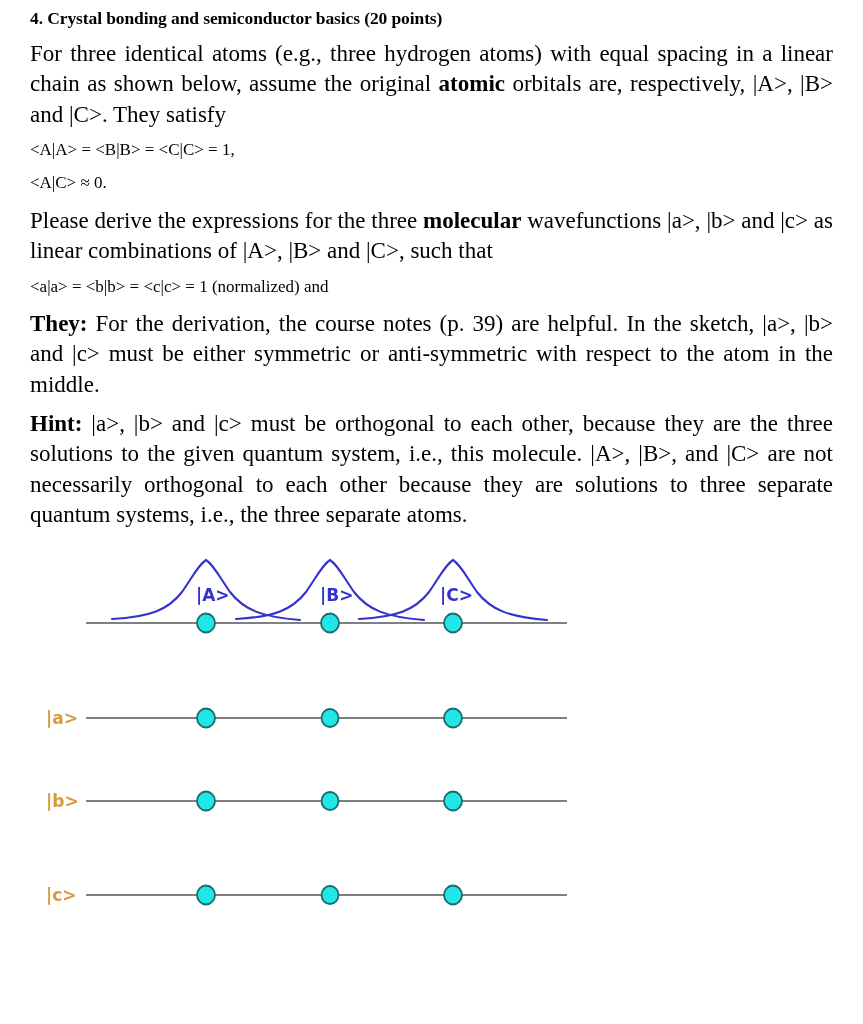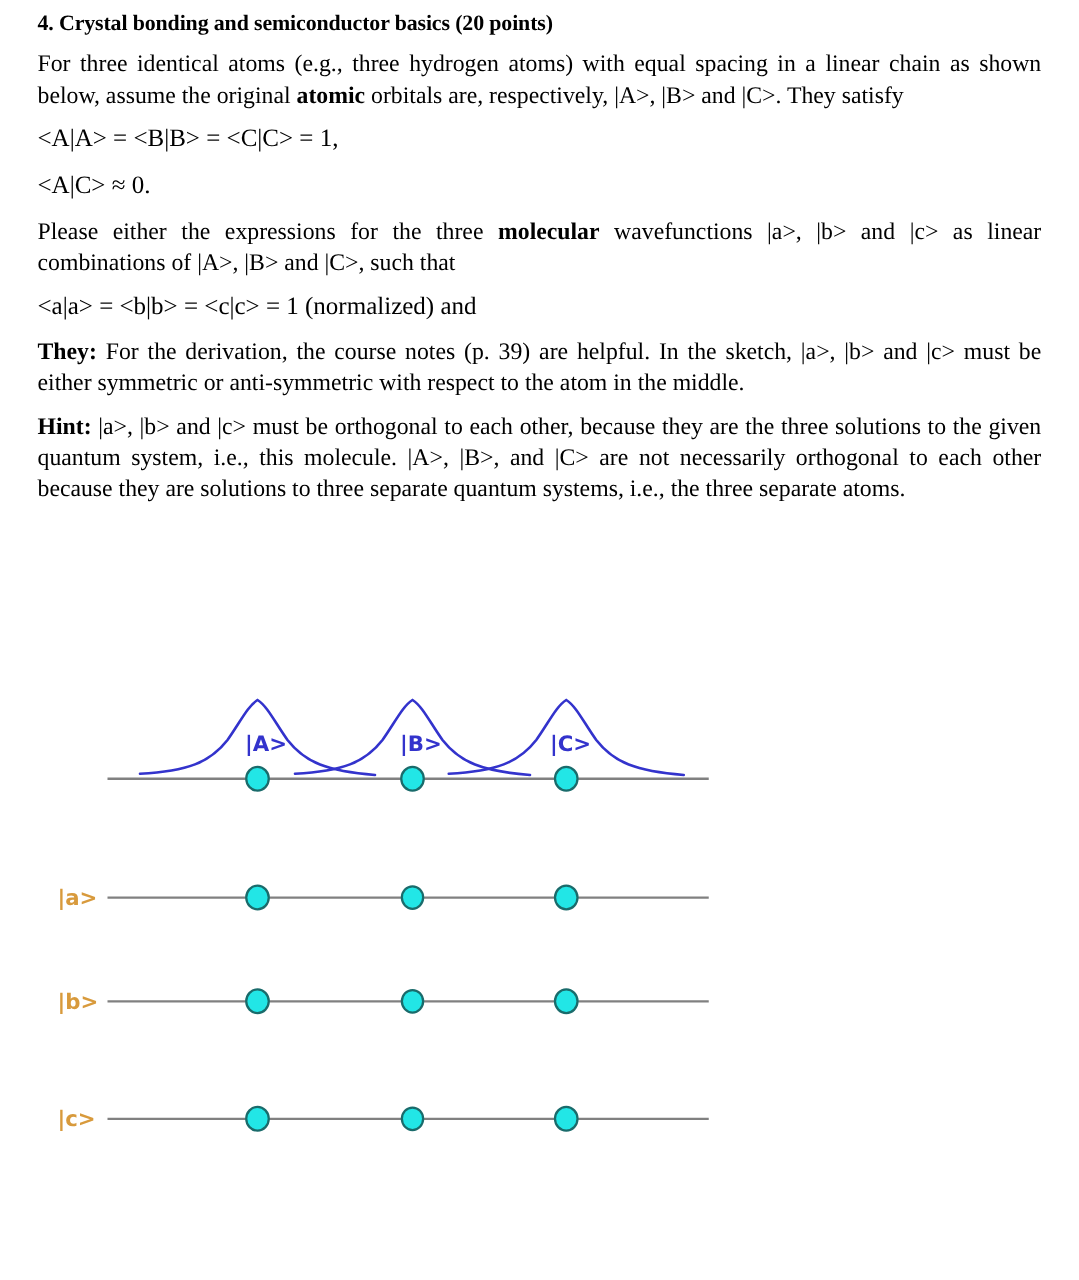--- a/index.html
+++ b/index.html
@@ -28,28 +28,28 @@
     width: 803px;
   }
   h1.title {
     font-size: 17.5px;
     font-weight: bold;
     margin: 0 0 9px 0;
     letter-spacing: -0.1px;
     line-height: 1.25;
   }
   p.para {
-    font-size: 19px;
+    font-size: 23px;
     line-height: 1.32;
     margin: 0 0 9px 0;
     text-align: justify;
     text-justify: inter-word;
   }
   p.eq {
-    font-size: 20px;
+    font-size: 17px;
     line-height: 1.32;
     margin: 0 0 11px 0;
     text-align: left;
   }
   .b { font-weight: bold; }
 
   
   .figure {
     position: absolute;
     left: 0;
@@ -71,21 +71,21 @@
 
   <div class="doc-body">
 
     <h1 class="title">4. Crystal bonding and semiconductor basics (20 points)</h1>
 
     <p class="para"><span>For three identical atoms (e.g., three hydrogen atoms) with equal spacing in a linear chain as shown below, assume the original </span><span class="b">atomic</span><span> orbitals are, respectively, |A&gt;, |B&gt; and |C&gt;. They satisfy</span></p>
 
     <p class="eq">&lt;A|A&gt; = &lt;B|B&gt; = &lt;C|C&gt; = 1,</p>
     <p class="eq">&lt;A|C&gt; ≈ 0.</p>
 
-    <p class="para"><span>Please either the expressions for the three </span><span class="b">molecular</span><span> wavefunctions |a&gt;, |b&gt; and |c&gt; as linear combinations of |A&gt;, |B&gt; and |C&gt;, such that</span></p>
+    <p class="para"><span>Please derive the expressions for the three </span><span class="b">molecular</span><span> wavefunctions |a&gt;, |b&gt; and |c&gt; as linear combinations of |A&gt;, |B&gt; and |C&gt;, such that</span></p>
 
     <p class="eq">&lt;a|a&gt; = &lt;b|b&gt; = &lt;c|c&gt; = 1 (normalized) and</p>
 
 
     <p class="para"><span class="b">They:</span><span> For the derivation, the course notes (p. 39) are helpful. In the sketch, |a&gt;, |b&gt; and |c&gt; must be either symmetric or anti-symmetric with respect to the atom in the middle.</span></p>
 
     <p class="para"><span class="b">Hint:</span><span> |a&gt;, |b&gt; and |c&gt; must be orthogonal to each other, because they are the three solutions to the given quantum system, i.e., this molecule. |A&gt;, |B&gt;, and |C&gt; are not necessarily orthogonal to each other because they are solutions to three separate quantum systems, i.e., the three separate atoms.</span></p>
 
   </div>
 

